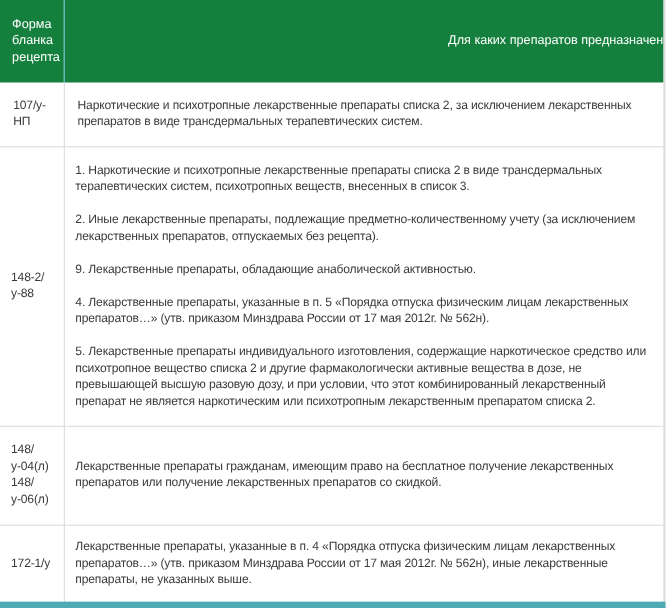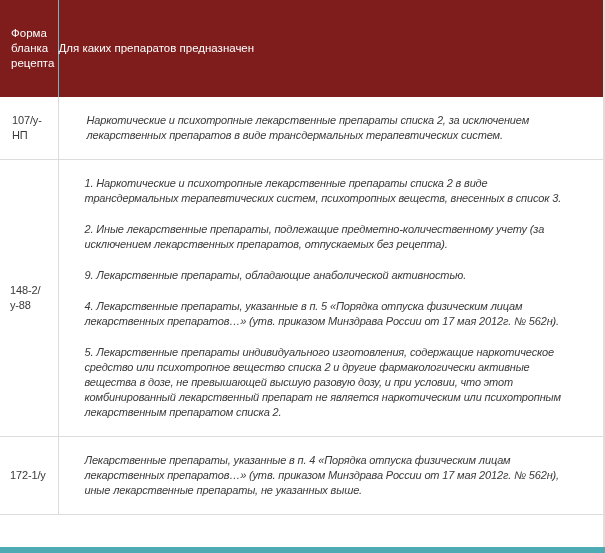--- a/index.html
+++ b/index.html
@@ -6,32 +6,32 @@
     html, body { width: 605px; height: 553px; background: #ffffff; overflow: hidden; }
     body { font-family: "Liberation Sans", sans-serif; color: #3a3a3a; }
     .table-wrap {
       position: absolute; left: 0; top: 0; width: 605px; height: 553px;
       border-right: 2px solid #dedede;
     }
     table { border-collapse: collapse; width: 603px; table-layout: fixed; }
     col.c1 { width: 58px; }
     col.c2 { width: 545px; }
     thead th {
-      background: #7f1d1d; color: #ffffff; font-weight: normal;
-      font-size: 11.5px; line-height: 15px; height: 97px; vertical-align: middle;
+      background: #15803d; color: #ffffff; font-weight: normal;
+      font-size: 11.5px; line-height: 15px; height: 75px; vertical-align: middle;
     }
     thead th.h1 { text-align: left; padding: 0 4px 0 11px; border-right: 1px solid #6bbcc2; }
-    thead th.h2 { text-align: left; margin-left: 41px; }
+    thead th.h2 { text-align: right; margin-left: 41px; }
     tbody td {
       font-size: 11px; line-height: 15px; vertical-align: middle;
       border-bottom: 1px solid #dcdcdc; letter-spacing: -0.15px;
     }
     tbody td.form { padding: 0 4px 0 10px; border-right: 1px solid #dcdcdc; }
     tbody td.desc { padding: 0 10px 0 10px; }
-    tbody p { margin: 16px; font-style: italic; }
+    tbody p { margin: 0; }
     tbody p + p { margin-top: 15px; }
     tr.r1 td { height: 58px; padding-left: 12px; }
     tr.r2 td { height: 254px; }
     tr.r3 td { height: 90px; }
     tr.r4 td { height: 70px; }
     .bottom-bar { position: absolute; left: 0; top: 547px; width: 605px; height: 6px; background: #4fabb3; }
   </style>
 </head>
 <body>
 
@@ -57,20 +57,31 @@
       <tr class="r2">
         <td class="form">148-2/ у-88</td>
         <td class="desc">
           <p>1. Наркотические и психотропные лекарственные препараты списка 2 в виде трансдермальных терапевтических систем, психотропных веществ, внесенных в список 3.</p>
           <p>2. Иные лекарственные препараты, подлежащие предметно-количественному учету (за исключением лекарственных препаратов, отпускаемых без рецепта).</p>
           <p>9. Лекарственные препараты, обладающие анаболической активностью.</p>
           <p>4. Лекарственные препараты, указанные в п. 5 «Порядка отпуска физическим лицам лекарственных препаратов…» (утв. приказом Минздрава России от 17 мая 2012г. № 562н).</p>
           <p>5. Лекарственные препараты индивидуального изготовления, содержащие наркотическое средство или психотропное вещество списка 2 и другие фармакологически активные вещества в дозе, не превышающей высшую разовую дозу, и при условии, что этот комбинированный лекарственный препарат не является наркотическим или психотропным лекарственным препаратом списка 2.</p>
         </td>
       </tr>
+      <tr class="r3">
+        <td class="form">
+          <div>148/</div>
+          <div>у-04(л)</div>
+          <div>148/</div>
+          <div>у-06(л)</div>
+        </td>
+        <td class="desc">
+          <p>Лекарственные препараты гражданам, имеющим право на бесплатное получение лекарственных препаратов или получение лекарственных препаратов со скидкой.</p>
+        </td>
+      </tr>
       <tr class="r4">
         <td class="form">172-1/у</td>
         <td class="desc">
           <p>Лекарственные препараты, указанные в п. 4 «Порядка отпуска физическим лицам лекарственных препаратов…» (утв. приказом Минздрава России от 17 мая 2012г. №  562н), иные лекарственные препараты, не указанных выше.</p>
         </td>
       </tr>
     </tbody>
   </table>
   <div class="bottom-bar"></div>
 </div>

